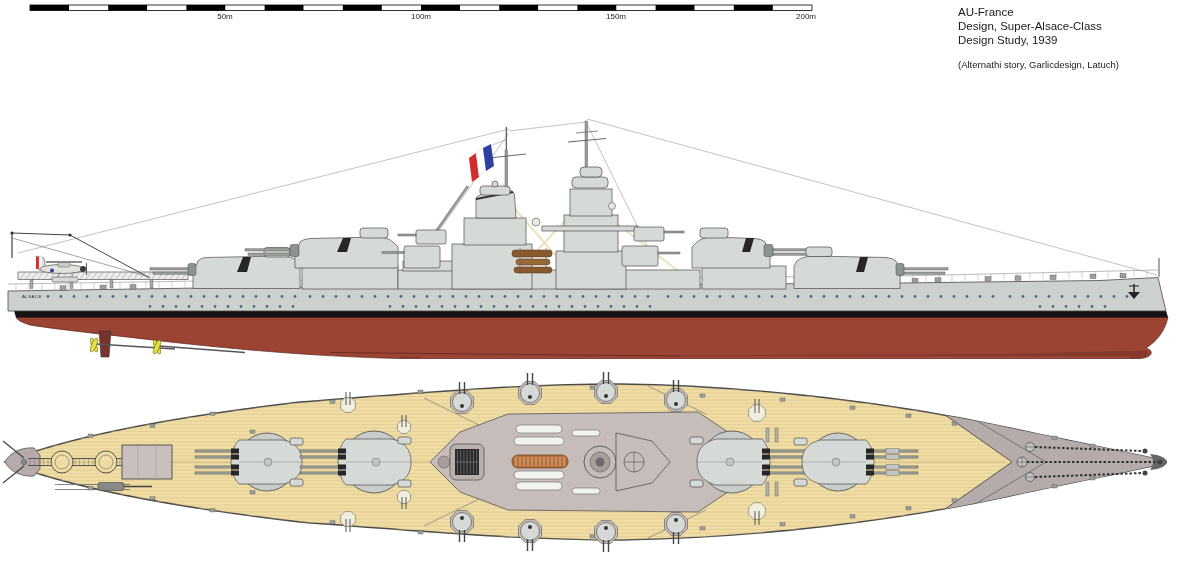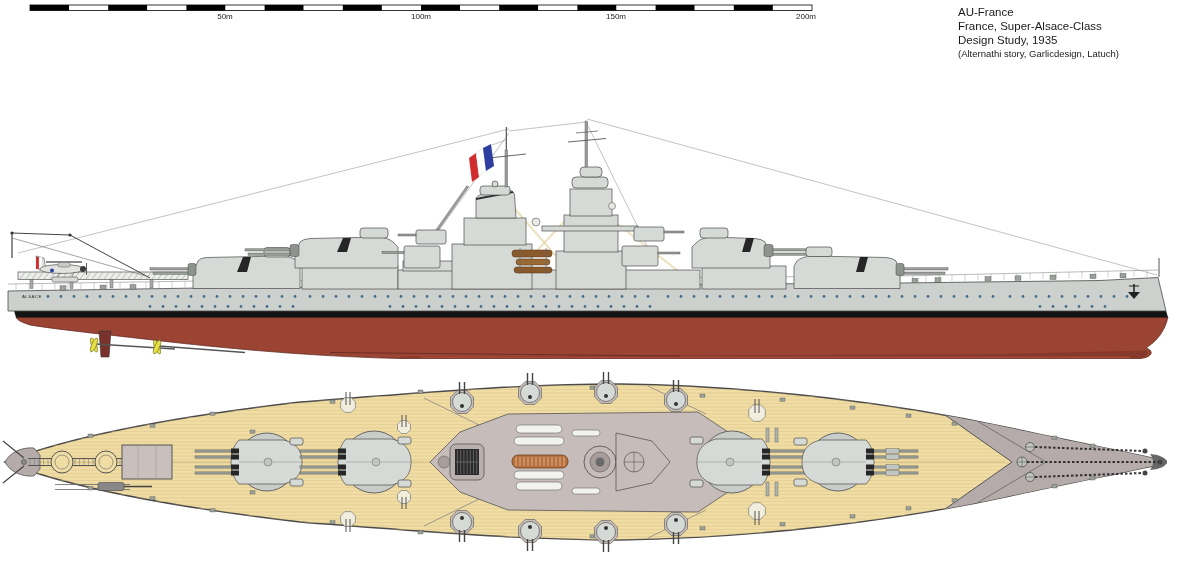--- a/index.html
+++ b/index.html
@@ -1,20 +1,20 @@
 <!DOCTYPE html>
 <html style="--hull_gray: #cdd1cd; --hull_red: #9b4434; --hull_red_dark: #873a2c; --keel_red: #b05040; --boot_black: #141414; --deck_wood: #f0dda4; --plank: #d9c189; --bow_deck: #b5abaa; --superstructure: #c6bcba; --turret: #d6dad6; --outline: #4a4a4a; --porthole: #4a6f8e; --prop_yellow: #e6e042; --flag_blue: #2f3f9f; --flag_red: #d22d2d; --rigging_tan: #e9dcb2;"><head>
 <meta charset="utf-8">
 <style>
   html,body{margin:0;padding:0;background:#fff;}
   .canvas{position:relative;width:1200px;height:588px;background:#fff;overflow:hidden;
           font-family:"Liberation Sans", sans-serif;}
   .title-block{position:absolute;left:958px;top:6px;color:#1a1a1a;line-height:1.2;}
   .title-block .t{font-size:11.5px;display:block;}
-  .title-block .t4{font-size:9.5px;display:block;margin-top:1px;}
+  .title-block .t4{font-size:9.5px;display:block;margin-top:12px;}
   svg text{font-family:"Liberation Sans", sans-serif;}
   .f-hull{fill:var(--hull_gray);stroke:var(--outline);stroke-width:.8}
   .f-boot{fill:var(--boot_black)}
   .f-red{fill:var(--hull_red);stroke:#57221a;stroke-width:.7}
   .f-red2{fill:var(--hull_red_dark)}
   .f-wood{fill:var(--deck_wood);stroke:#4a4a4a;stroke-width:1.4}
   .f-bow{fill:var(--bow_deck)}
   .f-sup{fill:var(--superstructure);stroke:#555;stroke-width:.8}
   .f-tur{fill:var(--turret);stroke:#4a4a4a;stroke-width:.7}
   .f-bar{fill:#9aa09a;stroke:#444;stroke-width:.4}
@@ -37,22 +37,22 @@
   .rigtan{stroke:var(--rigging_tan);stroke-width:2;opacity:.85}
   .chain{stroke:#333;stroke-width:2;stroke-dasharray:2.5 2;fill:none}
 </style>
 </head>
 <body>
 
 <div class="canvas">
 
 <div class="title-block">
   <span class="t">AU-France</span>
-  <span class="t">France, Super-Alsace-Class</span>
-  <span class="t">Design Study, 1935</span>
+  <span class="t">Design, Super-Alsace-Class</span>
+  <span class="t">Design Study, 1939</span>
   <span class="t4">(Alternathi story, Garlicdesign, Latuch)</span>
 </div>
 
 <svg width="1200" height="588" viewBox="0 0 1200 588">
 <defs>
   <clipPath id="hullclip">
     <path d="M5,462 C50,444 130,422 300,402 C430,392 520,384 620,384 C760,386 900,404 1010,428 C1090,445 1145,456 1166,461 L1166,463 C1145,468 1090,479 1010,496 C900,520 760,538 620,540 C520,540 430,532 300,522 C130,502 50,480 5,462 Z"></path>
   </clipPath>
 </defs>
 

